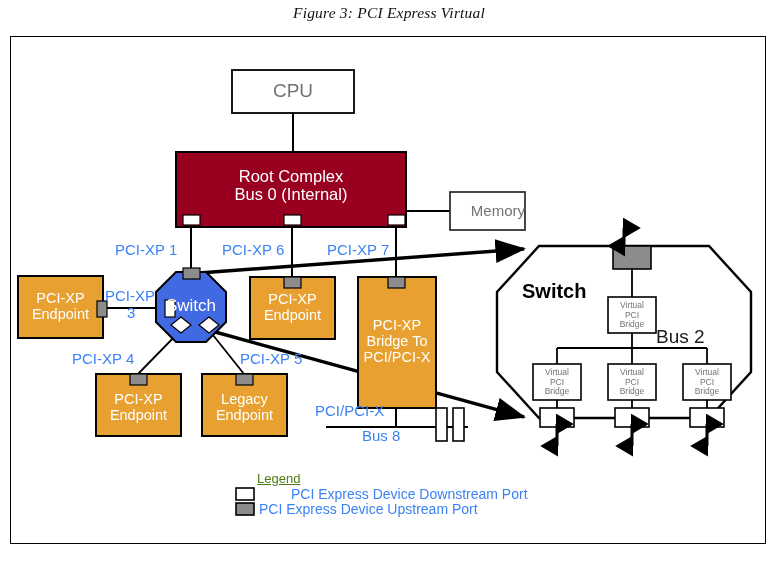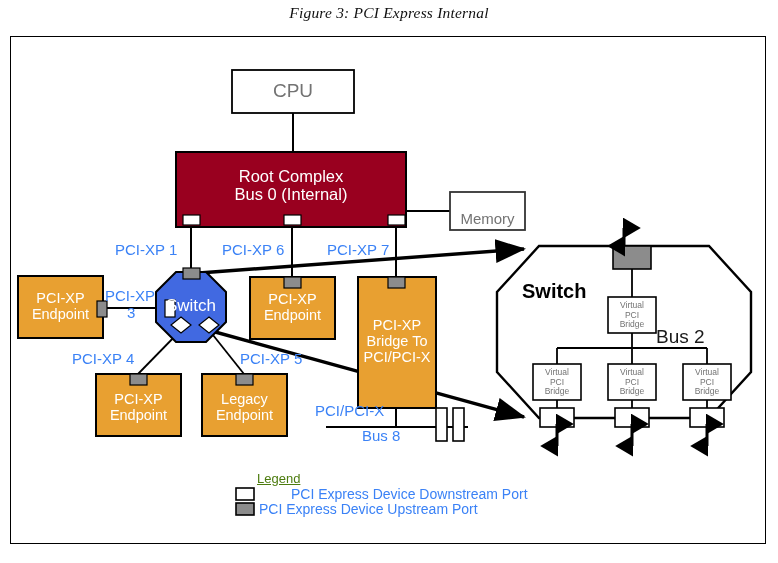--- a/index.html
+++ b/index.html
@@ -60,21 +60,21 @@
     pointer-events: none;
   }
   .white-box-text { color: #737373; }
   .red-box-text { color: #ffffff; }
   .orange-box-text { color: #ffffff; }
   .blue-box-text { color: #ffffff; }
 </style>
 </head>
 <body>
 
-<div id="figure-title">Figure 3: PCI Express Internal</div>
+<div id="figure-title">Figure 3: PCI Express Virtual</div>
 
 <div id="figure-frame"></div>
 
 <svg id="diagram-canvas" viewBox="0 0 778 563" xmlns="http://www.w3.org/2000/svg">
   <defs>
     <marker id="arrowhead" markerWidth="9" markerHeight="7" refX="8.4" refY="3.5" orient="auto" markerUnits="strokeWidth">
       <polygon points="0 0, 9 3.5, 0 7" fill="#000000"></polygon>
     </marker>
     <marker id="arrow-up" markerWidth="7" markerHeight="6" refX="3.5" refY="5.6" orient="auto" markerUnits="strokeWidth">
       <polygon points="3.5 0, 7 6, 0 6" fill="#000000"></polygon>
@@ -183,21 +183,21 @@
 
 <div class="box-text white-box-text" style="left:232px; top:70px; width:122px; height:43px; font-size:19px;">
   <span>CPU</span>
 </div>
 
 <div class="box-text red-box-text" style="left:176px; top:152px; width:230px; height:66px; font-size:16.5px;">
   <span>Root Complex</span>
   <span>Bus 0 (Internal)</span>
 </div>
 
-<div class="box-text white-box-text" style="left:450px; top:200px; width:75px; height:38px; font-size:15px;">
+<div class="box-text white-box-text" style="left:450px; top:192px; width:75px; height:38px; font-size:15px;align-items:flex-end;">
   <span>Memory</span>
 </div>
 
 <div class="box-text orange-box-text" style="left:18px; top:276px; width:85px; height:62px; font-size:14.5px;">
   <span>PCI-XP</span>
   <span>Endpoint</span>
 </div>
 
 <div class="box-text orange-box-text" style="left:250px; top:277px; width:85px; height:62px; font-size:14.5px;">
   <span>PCI-XP</span>

